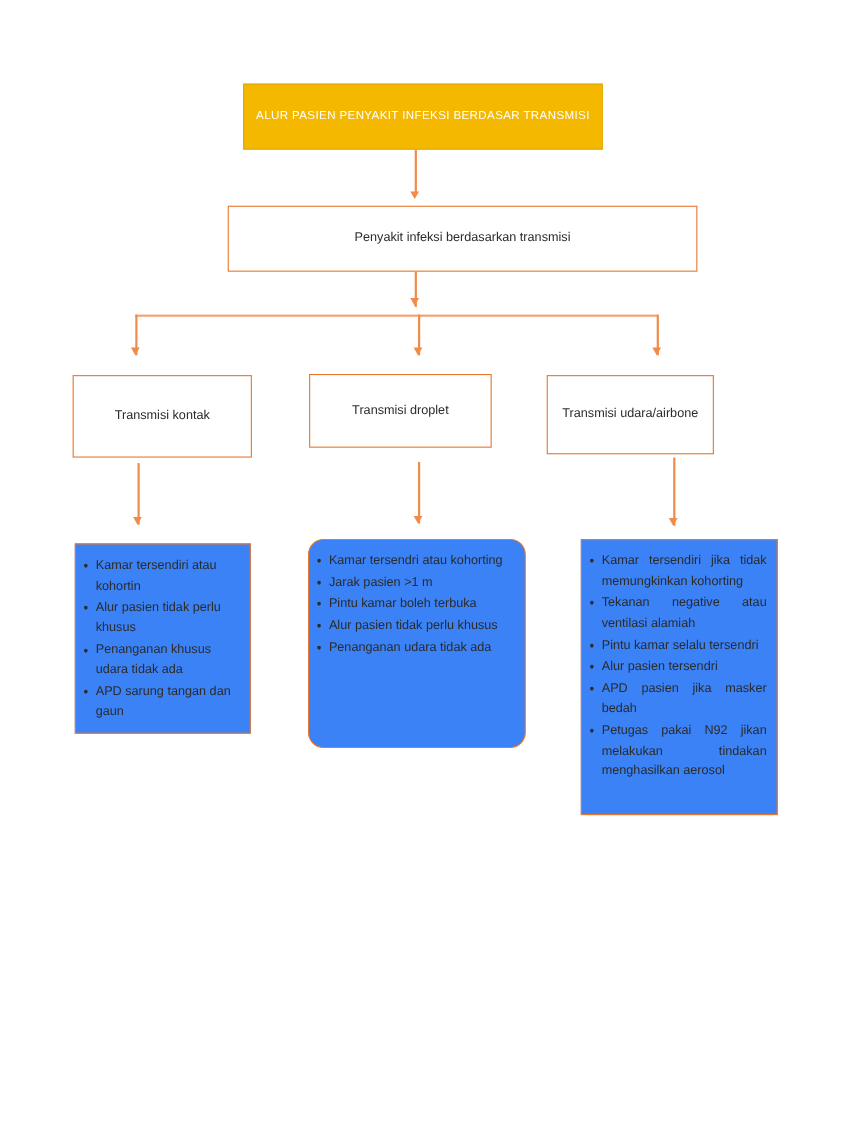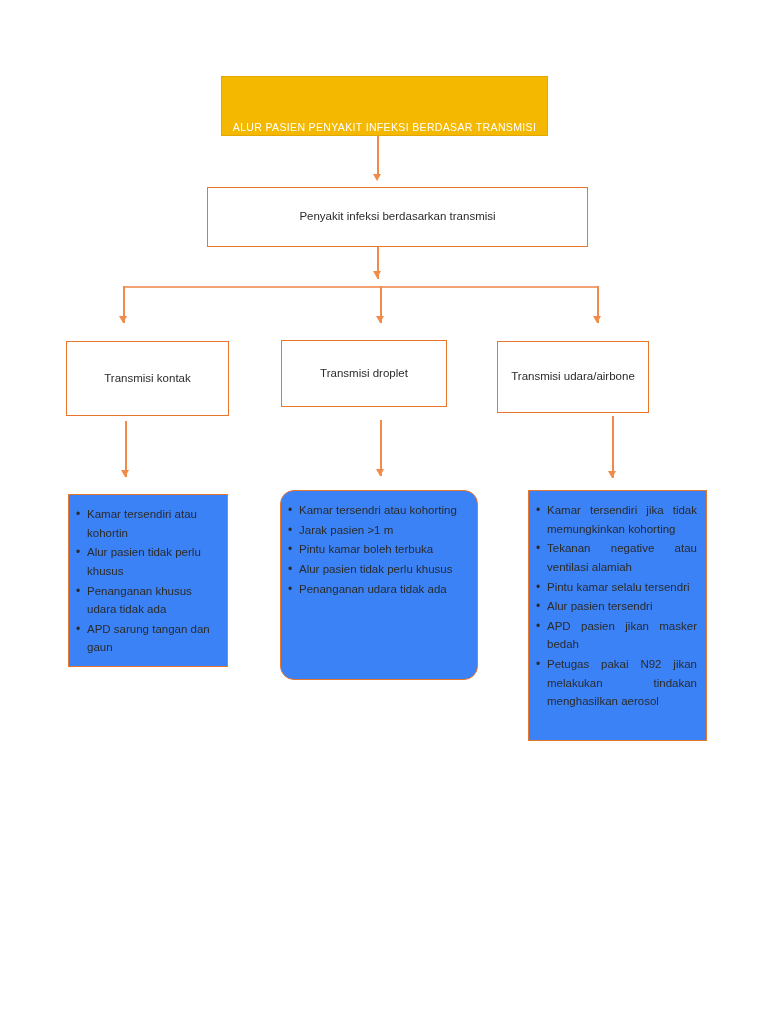--- a/index.html
+++ b/index.html
@@ -118,28 +118,28 @@
     border-left: 4.5px solid transparent;
     border-right: 4.5px solid transparent;
     border-top: 7px solid #F08B4A;
   }
 </style>
 </head>
 <body>
 
 <div class="canvas">
 
-  <div class="node-title" style="left:221px; top:76px; width:327px; height:60px;align-items:flex-end;">
+  <div class="node-title" style="left:221px; top:76px; width:327px; height:60px;">
     <span class="label">ALUR PASIEN PENYAKIT INFEKSI BERDASAR TRANSMISI</span>
   </div>
 
   <div class="vline" style="left:377px; top:136px; height:40px;"></div>
   <div class="arrowhead" style="left:373px; top:174px;"></div>
 
-  <div class="node" style="left:207px; top:187px; width:381px; height:60px;">
+  <div class="node" style="left:207px; top:187px; width:427px; height:60px;">
     <span class="label">Penyakit infeksi berdasarkan transmisi</span>
   </div>
 
   <div class="vline" style="left:377px; top:247px; height:32px;"></div>
   <div class="arrowhead" style="left:373px; top:271px;"></div>
 
   <div class="hline" style="left:123px; top:286px; width:475px;"></div>
 
   <div class="vline" style="left:123px; top:286px; height:37px;"></div>
   <div class="arrowhead" style="left:119px; top:316px;"></div>
@@ -189,18 +189,18 @@
       <li><span>Penanganan udara tidak ada</span></li>
     </ul>
   </div>
 
   <div class="listbox justify" style="left:528px; top:490px; width:179px; height:251px;">
     <ul>
       <li><span>Kamar tersendiri jika tidak memungkinkan kohorting</span></li>
       <li><span>Tekanan negative atau ventilasi alamiah</span></li>
       <li><span>Pintu kamar selalu tersendri</span></li>
       <li><span>Alur pasien tersendri</span></li>
-      <li><span>APD pasien jikan masker bedah</span></li>
+      <li><span>APD pasien jika masker bedah</span></li>
       <li><span>Petugas pakai N92 jikan melakukan tindakan menghasilkan aerosol</span></li>
     </ul>
   </div>
 
 </div>
 
 </body></html>

